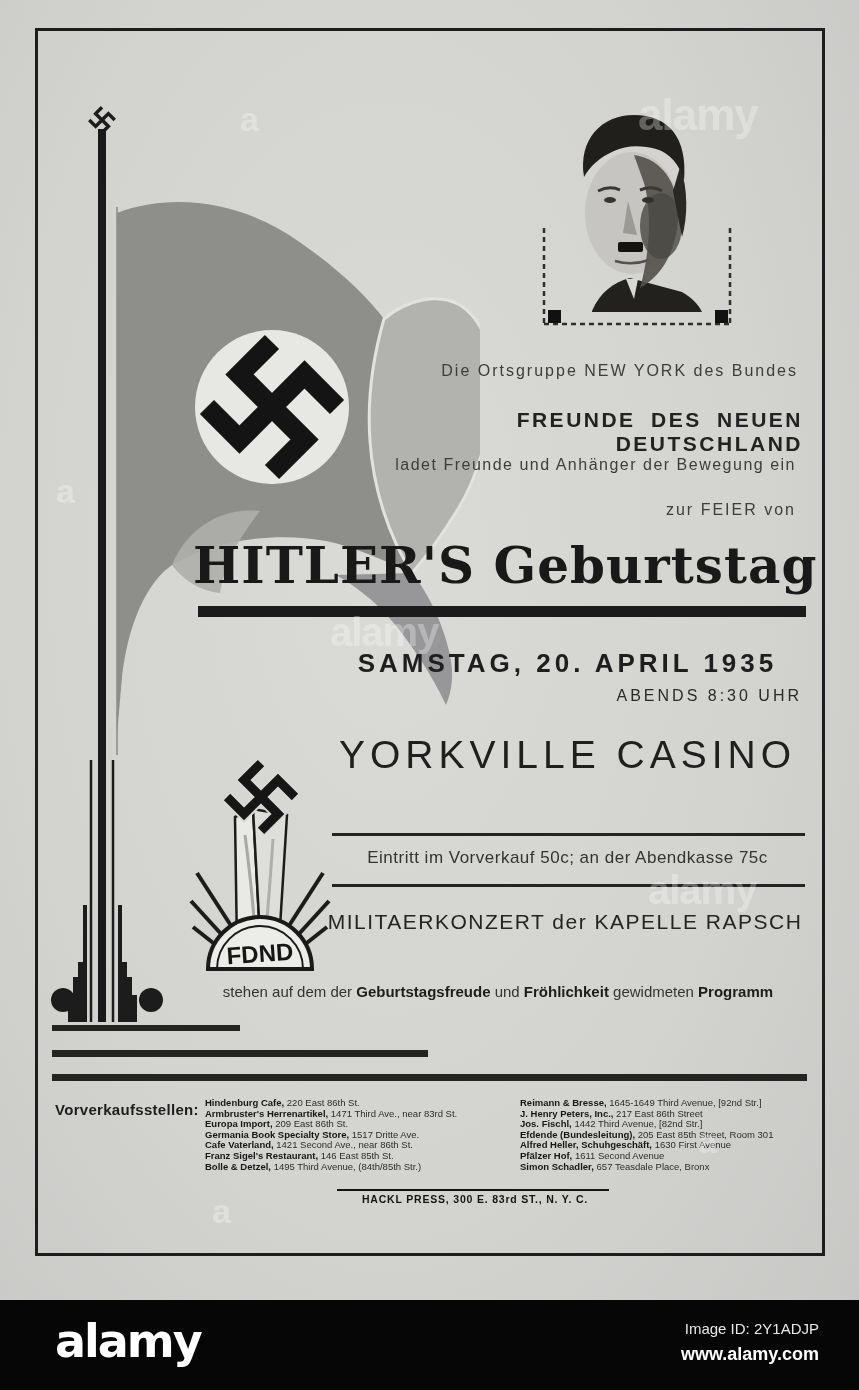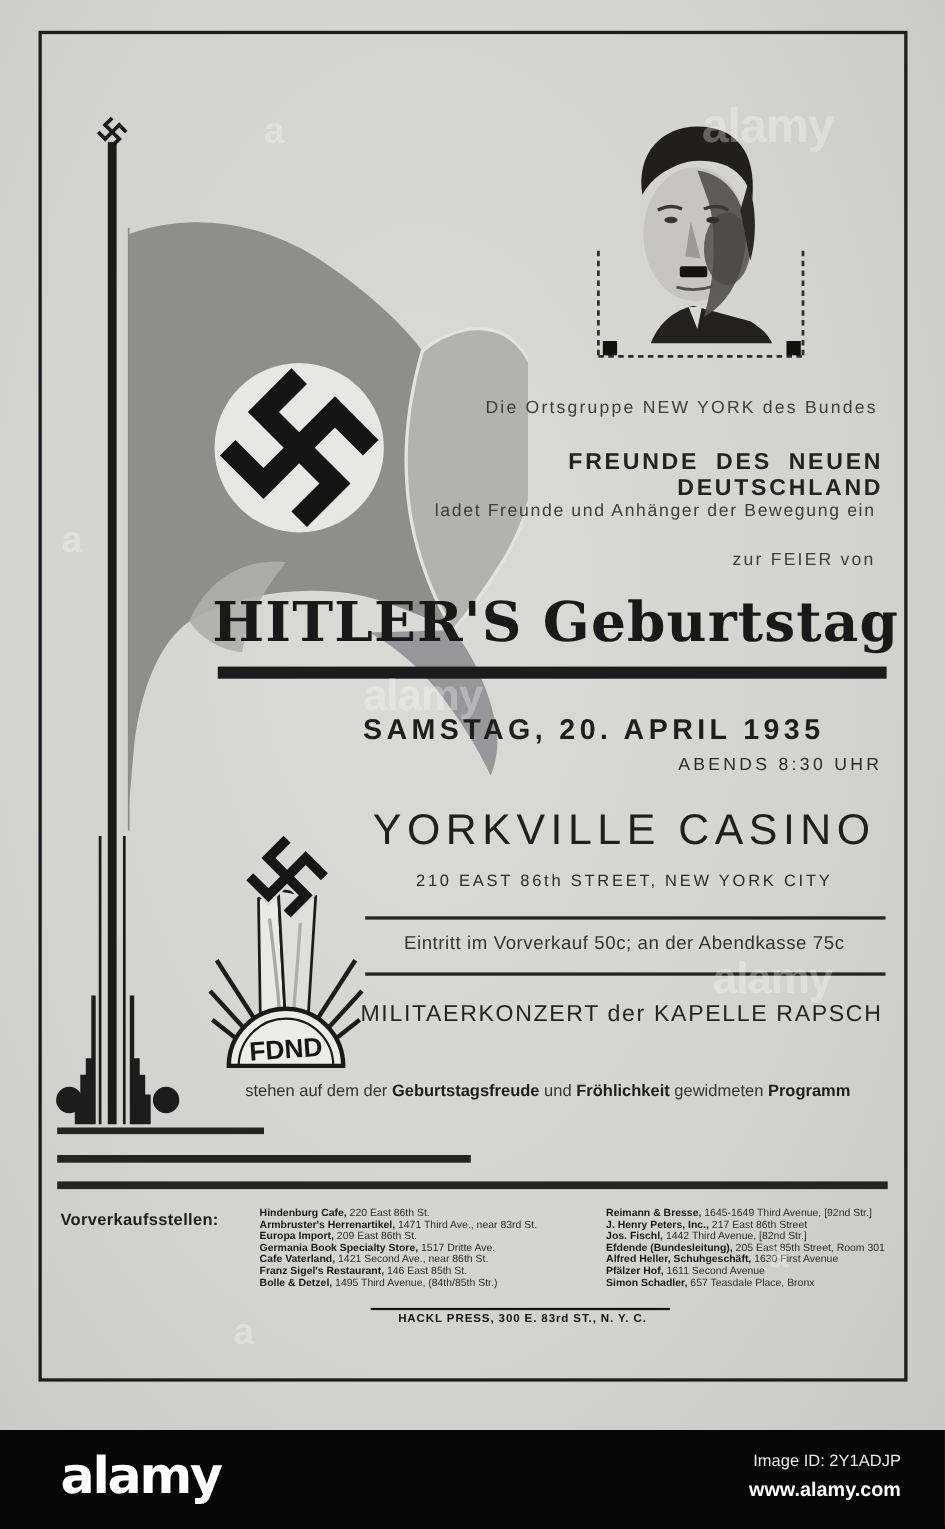--- a/index.html
+++ b/index.html
@@ -19,42 +19,42 @@
   }
   
   .abs{position:absolute;color:#262626;}
   .ortsgruppe{left:330px;top:362px;width:468px;text-align:right;font-size:16px;letter-spacing:2px;color:#3d3d3b;}
   .freunde{left:325px;top:408px;width:478px;text-align:right;font-size:21px;font-weight:bold;letter-spacing:2.5px;word-spacing:7px;color:#222;}
   .ladet{left:330px;top:456px;width:466px;text-align:right;font-size:16px;letter-spacing:1.5px;color:#3d3d3b;}
   .feier{left:330px;top:501px;width:466px;text-align:right;font-size:16px;letter-spacing:2px;color:#3d3d3b;}
   .hitlers{left:193px;top:536px;width:614px;text-align:center;font-size:50px;font-weight:bold;
     font-family:"DejaVu Serif","Liberation Serif",serif;color:#191919;letter-spacing:1px;white-space:nowrap;}
   .rule-thick{position:absolute;left:198px;top:606px;width:608px;height:11px;background:#1b1b1b;}
-  .samstag{left:330px;top:648px;width:475px;text-align:left;font-size:26px;font-weight:bold;letter-spacing:4px;color:#1e1e1e;white-space:nowrap;}
+  .samstag{left:330px;top:648px;width:475px;text-align:center;font-size:26px;font-weight:bold;letter-spacing:4px;color:#1e1e1e;white-space:nowrap;}
   .abends{left:330px;top:687px;width:472px;text-align:right;font-size:16px;letter-spacing:3px;color:#2a2a2a;}
   .yorkville{left:330px;top:733px;width:475px;text-align:center;font-size:39px;font-weight:400;letter-spacing:5px;color:#1f1f1f;white-space:nowrap;}
   .street{left:330px;top:792px;width:475px;text-align:center;font-size:15px;letter-spacing:2.5px;color:#2a2a2a;white-space:nowrap;}
   .rule-thin1{position:absolute;left:332px;top:833px;width:473px;height:3px;background:#242424;}
   .eintritt{left:330px;top:848px;width:475px;text-align:center;font-size:17px;letter-spacing:0.5px;color:#333;}
   .rule-thin2{position:absolute;left:332px;top:884px;width:473px;height:3px;background:#242424;}
   .militaer{left:323px;top:910px;width:484px;text-align:center;font-size:21px;letter-spacing:1.5px;color:#242424;white-space:nowrap;}
   .vortraege{left:323px;top:947px;width:484px;text-align:center;font-size:21px;letter-spacing:3px;color:#242424;white-space:nowrap;}
   .programm{left:188px;top:983px;width:620px;text-align:center;font-size:15px;color:#333;white-space:nowrap;}
   .programm b{color:#1d1d1d;}
   
   .deco-line{position:absolute;background:#242422;}
   .dl1{left:52px;top:1025px;width:188px;height:6px;}
   .dl2{left:52px;top:1050px;width:376px;height:7px;}
   .dl3{left:52px;top:1074px;width:755px;height:7px;}
   
   .vvs-label{left:55px;top:1101px;font-size:15px;font-weight:bold;color:#1d1d1d;letter-spacing:0.3px;}
   .col{position:absolute;top:1098px;font-size:9.5px;line-height:10.6px;color:#2c2c2a;white-space:nowrap;}
   .col-left{left:205px;width:300px;}
   .col-right{left:520px;width:300px;}
-  .outlet-row b{color:#161616;margin-left:31px;}
+  .outlet-row b{color:#161616;}
   .hackl-rule{position:absolute;left:337px;top:1189px;width:272px;height:2px;background:#141414;}
   .hackl{left:300px;top:1193px;width:350px;text-align:center;font-size:10.5px;font-weight:bold;letter-spacing:0.8px;color:#141414;white-space:nowrap;}
   
   .gfx{position:absolute;}
   
   .wm{position:absolute;color:#ffffff;opacity:0.30;font-weight:bold;letter-spacing:-1px;pointer-events:none;filter:blur(0.4px);}
   
   .bar{position:absolute;left:0;top:1300px;width:859px;height:90px;background:#060606;}
   .bar-logo{position:absolute;left:55px;top:14px;font-size:46px;font-weight:bold;color:#fff;letter-spacing:-2px;font-family:"DejaVu Sans","Liberation Sans",sans-serif;}
   .bar-id{position:absolute;right:40px;top:20px;font-size:15px;color:#e8e8e8;text-align:right;}
@@ -158,21 +158,20 @@
 
   <div class="abs ortsgruppe">Die Ortsgruppe NEW YORK des Bundes</div>
   <div class="abs freunde">FREUNDE DES NEUEN DEUTSCHLAND</div>
   <div class="abs ladet">ladet Freunde und Anhänger der Bewegung ein</div>
   <div class="abs feier">zur FEIER von</div>
   <div class="abs hitlers">HITLER'S Geburtstag</div>
   <div class="rule-thick"></div>
   <div class="abs samstag">SAMSTAG, 20. APRIL 1935</div>
   <div class="abs abends">ABENDS 8:30 UHR</div>
   <div class="abs yorkville">YORKVILLE CASINO</div>
-  <div class="abs street">210 EAST 86th STREET, NEW YORK CITY</div>
   <div class="rule-thin1"></div>
   <div class="abs eintritt">Eintritt im Vorverkauf 50c; an der Abendkasse 75c</div>
   <div class="rule-thin2"></div>
   <div class="abs militaer">MILITAERKONZERT der KAPELLE RAPSCH</div>
   <div class="abs programm"><span>stehen auf dem der </span><b>Geburtstagsfreude</b><span> und </span><b>Fröhlichkeit</b><span> gewidmeten </span><b>Programm</b></div>
 
   <div class="deco-line dl1"></div>
   <div class="deco-line dl2"></div>
   <div class="deco-line dl3"></div>
 

